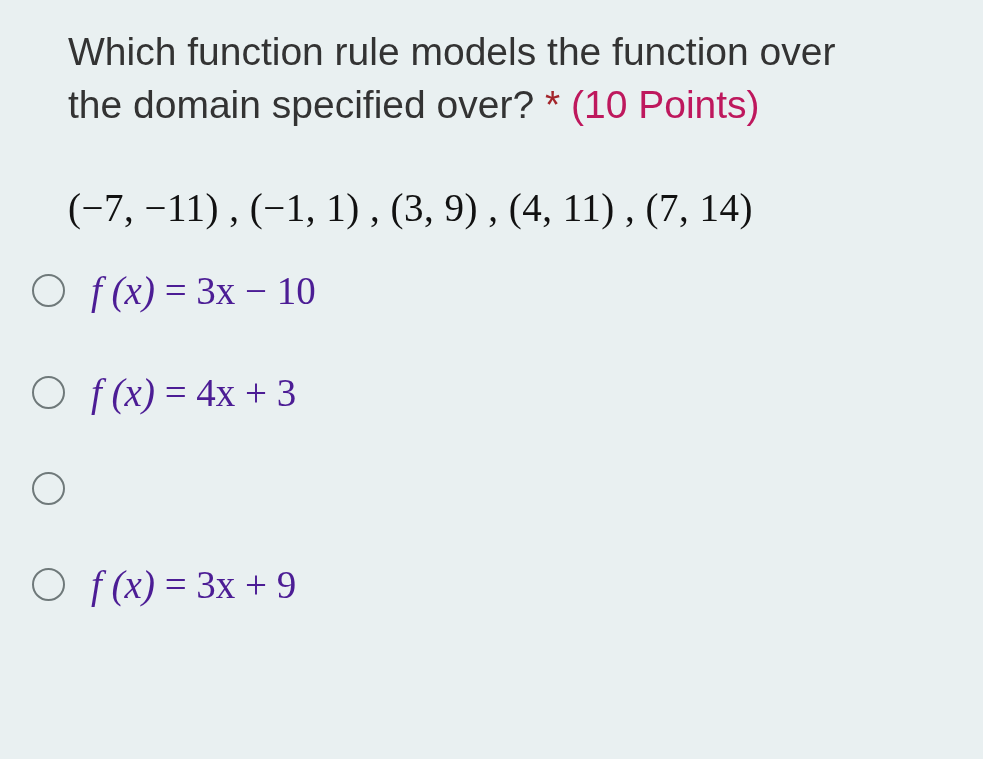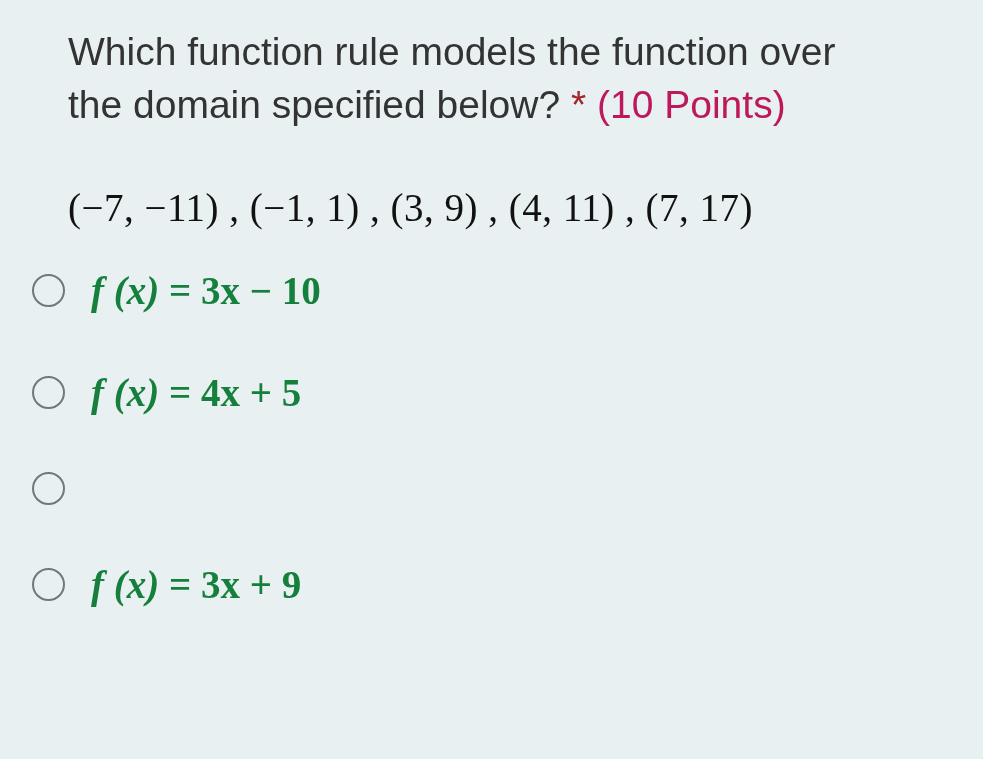--- a/index.html
+++ b/index.html
@@ -47,59 +47,58 @@
     height: 33px;
     border: 2px solid #6f797a;
     border-radius: 50%;
     flex: 0 0 33px;
     margin-right: 26px;
     background: transparent;
   }
   .option-label {
     font-family: "Cambria Math", "Times New Roman", serif;
     font-size: 39px;
-    color: #15803d;
+    color: #4c1d95;
     font-style: italic;
-    font-weight: bold;
   }
   .option-label .upright {
     font-style: normal;
   }
   .fx {
     font-style: italic;
   }
 </style>
 </head>
 <body>
 
 <div class="container">
 
   <div class="question-text">
     <span>Which function rule models the function over</span><br>
-    <span>the domain specified below?</span>
+    <span>the domain specified over?</span>
     <span class="required-star">*</span>
     <span> </span>
     <span class="points">(10 Points)</span>
   </div>
 
-  <div class="data-block">(−7, −11) ,   (−1,  1) ,   (3,  9) ,   (4,  11) ,   (7,  17)</div>
+  <div class="data-block">(−7, −11) ,   (−1,  1) ,   (3,  9) ,   (4,  11) ,   (7,  14)</div>
 
   <div class="options">
 
     <div class="option-row">
       <div class="radio"></div>
       <div class="option-label">
         <span class="fx">f (x)</span><span class="upright"> = 3x − 10</span>
       </div>
     </div>
 
     <div class="option-row">
       <div class="radio"></div>
       <div class="option-label">
-        <span class="fx">f (x)</span><span class="upright"> = 4x + 5</span>
+        <span class="fx">f (x)</span><span class="upright"> = 4x + 3</span>
       </div>
     </div>
 
     <div class="option-row">
       <div class="radio"></div>
     </div>
 
     <div class="option-row">
       <div class="radio"></div>
       <div class="option-label">

